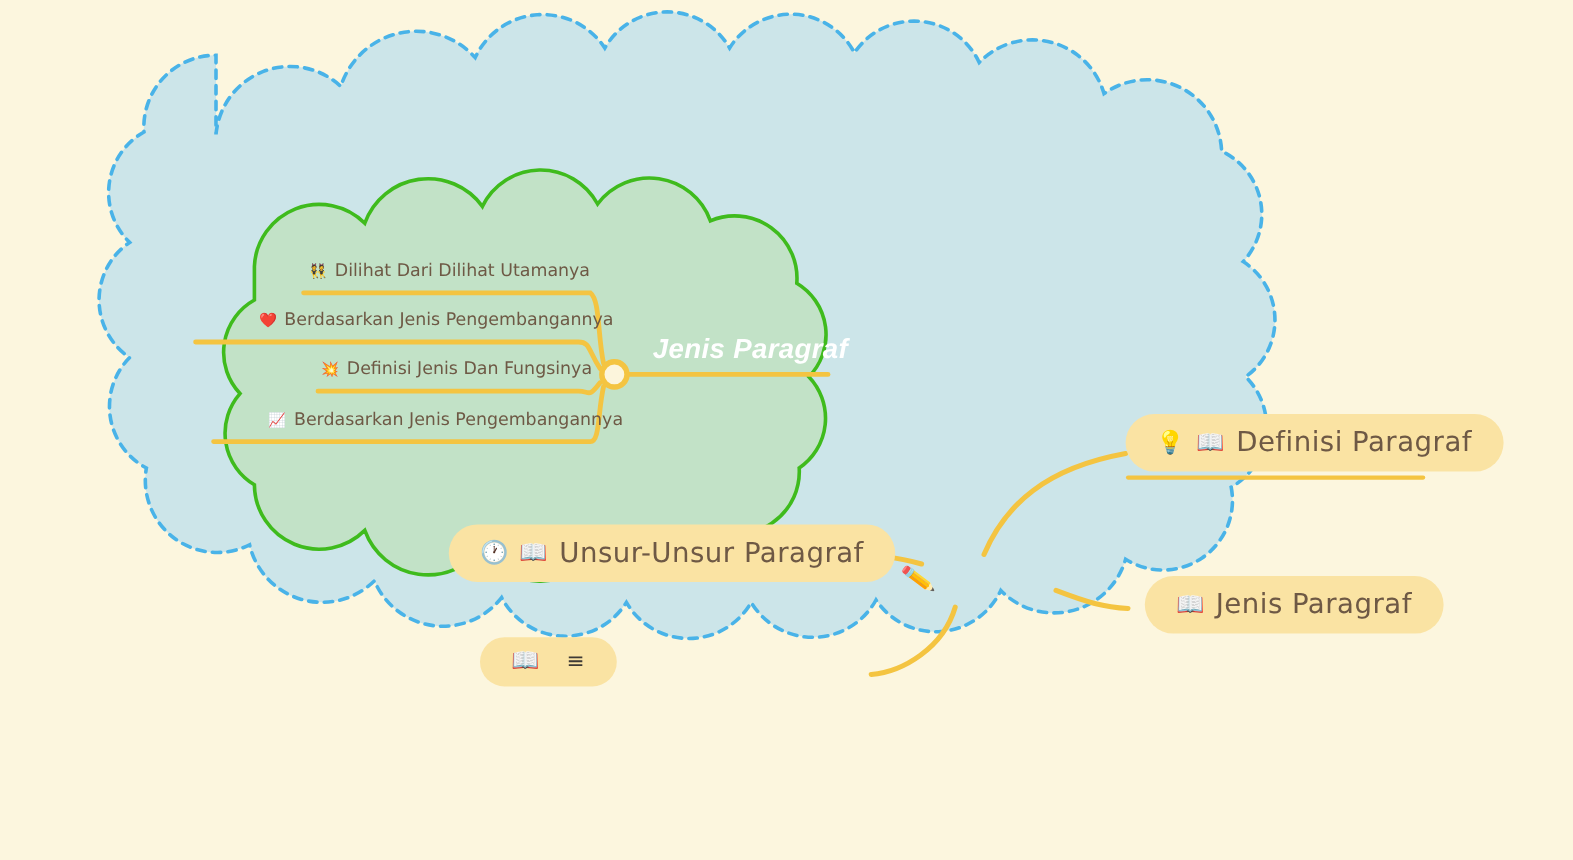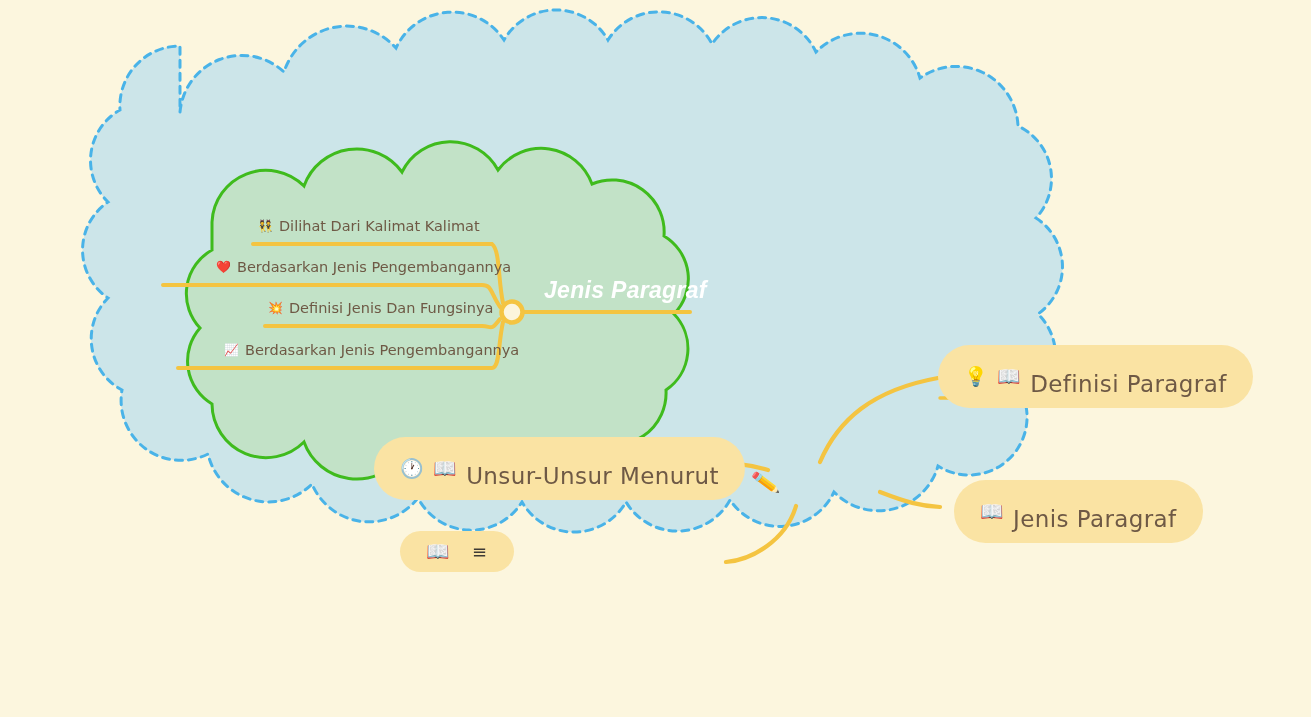--- a/index.html
+++ b/index.html
@@ -41,21 +41,20 @@
     font-size: 23px;
     letter-spacing: 0.4px;
   }
   .pill .emoji {
     font-size: 19px;
     margin-right: 9px;
     line-height: 1;
   }
   .pill .label {
     line-height: 1.15;
-    margin-top: 15px;
   }
   .pill .trail-icon {
     margin-left: 13px;
     font-size: 18px;
     color: #3E3A35;
     line-height: 1;
   }
   .center-node {
     background: transparent;
     padding: 6px 8px;
@@ -197,33 +196,33 @@
   </div>
 
   <div class="node pill" style="left:954px; top:480px;">
     <span class="emoji">📖</span>
     <span class="label">Jenis Paragraf</span>
   </div>
 
   <div class="node pill" style="left:374px; top:437px;">
     <span class="emoji">🕐</span>
     <span class="emoji">📖</span>
-    <span class="label">Unsur-Unsur Menurut</span>
+    <span class="label">Unsur-Unsur Paragraf</span>
   </div>
 
   <div class="node pill" style="left:400px; top:531px;">
     <span class="emoji">📖</span>
     <span class="trail-icon">≡</span>
   </div>
 
   <div class="cloud-title" style="left:544px; top:277px;">Jenis Paragraf</div>
 
   <div class="leaf" style="left:258px; top:218px;">
     <span class="emoji">👯</span>
-    <span class="label">Dilihat Dari Kalimat Kalimat</span>
+    <span class="label">Dilihat Dari Dilihat Utamanya</span>
   </div>
 
   <div class="leaf" style="left:216px; top:259px;">
     <span class="emoji">❤️</span>
     <span class="label">Berdasarkan Jenis Pengembangannya</span>
   </div>
 
   <div class="leaf" style="left:268px; top:300px;">
     <span class="emoji">💥</span>
     <span class="label">Definisi Jenis Dan Fungsinya</span>

